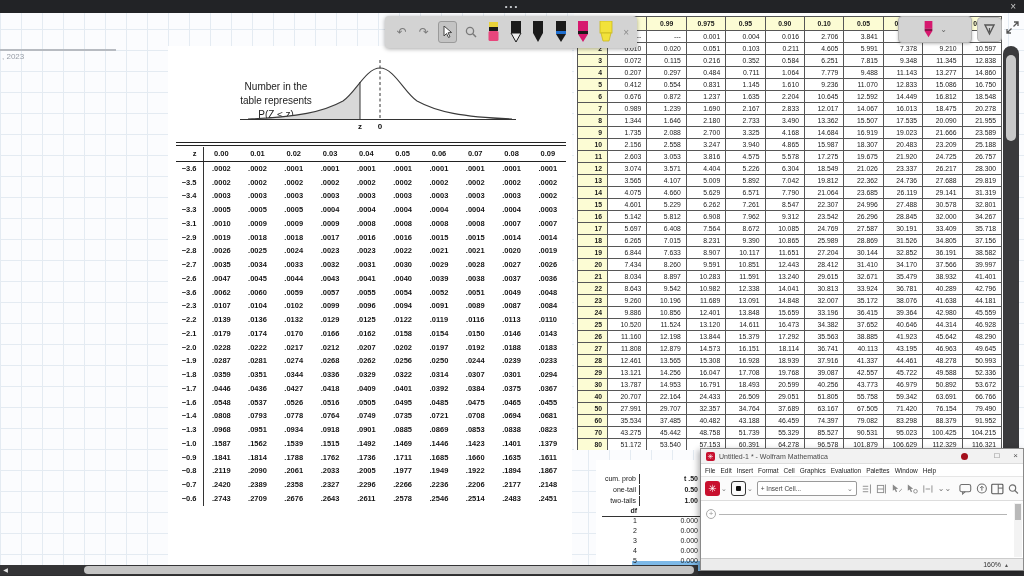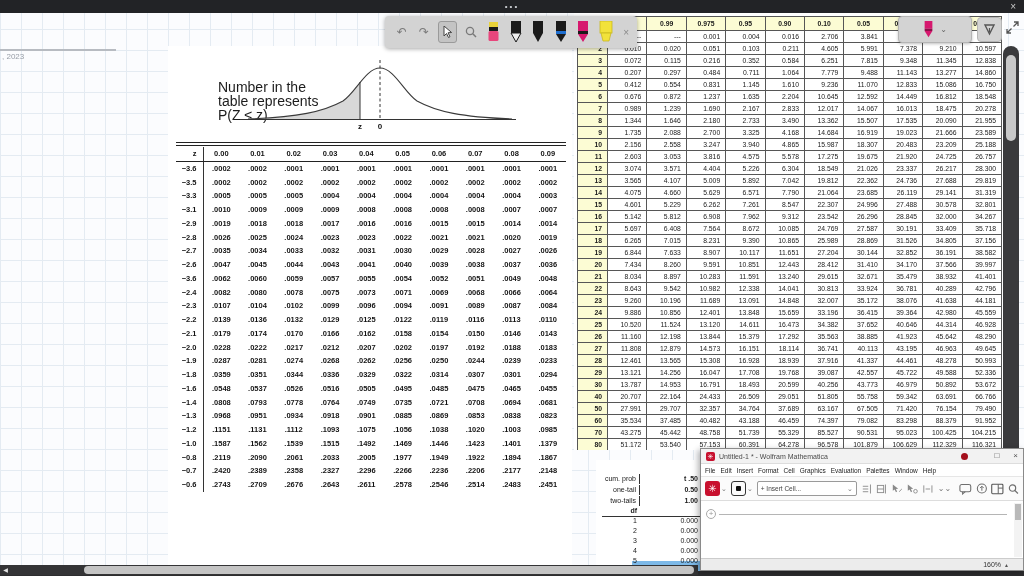--- a/index.html
+++ b/index.html
@@ -16,22 +16,22 @@
   .topbar .close{position:absolute;right:8px;top:0;color:#c9c9c9;font-size:10px;line-height:13px;cursor:default}
   
   .date-line{position:absolute;left:0;top:49px;width:116px;height:2px;background:#b7bbc1;z-index:1}
   .date-text{position:absolute;left:2px;top:52px;font-size:8px;color:#979da6;z-index:1}
   
   .page{position:absolute;background:#fff;overflow:hidden}
   .z-page{left:168px;top:46px;width:404px;height:530px;z-index:2}
   .chi-page{left:574px;top:13px;width:430px;height:437px;z-index:2}
   .t-page{left:596px;top:460px;width:240px;height:116px;z-index:2}
   
-  .curve-caption{position:absolute;left:50px;top:34px;width:116px;text-align:left;
-    font-size:14px;line-height:14px;color:#1c1c1c}
+  .curve-caption{position:absolute;left:50px;top:34px;width:116px;text-align:center;
+    font-size:10px;line-height:14px;color:#1c1c1c}
   .curve-svg{position:absolute;left:70px;top:10px}
   .axis-lab{position:absolute;top:76px;width:10px;text-align:center;font-size:8px;font-weight:bold;color:#111}
   
   .rule{position:absolute;left:8px;width:390px;height:1px;background:#222}
   .ztab{position:absolute;left:8px;top:101px;border-collapse:collapse;table-layout:fixed;width:390px}
   .ztab td,.ztab th{font-size:7.5px;font-weight:bold;color:#141414;height:13.75px;line-height:13.75px;
     text-align:center;padding:0;white-space:nowrap;overflow:hidden}
   .ztab thead th{height:14px;border-bottom:1px solid #222}
   .ztab .zc{width:27px;text-align:right;padding-right:6px;border-right:1px solid #333}
   .ztab td:not(.zc),.ztab th:not(.zc){width:36.3px}
@@ -172,20 +172,33 @@
             <td>.0002</td>
             <td>.0002</td>
             <td>.0002</td>
             <td>.0002</td>
             <td>.0002</td>
             <td>.0002</td>
             <td>.0002</td>
             <td>.0002</td>
           </tr>
           <tr>
+            <td class="zc">−3.4</td>
+            <td>.0003</td>
+            <td>.0003</td>
+            <td>.0003</td>
+            <td>.0003</td>
+            <td>.0003</td>
+            <td>.0003</td>
+            <td>.0003</td>
+            <td>.0003</td>
+            <td>.0003</td>
+            <td>.0002</td>
+          </tr>
+          <tr>
             <td class="zc">−3.3</td>
             <td>.0005</td>
             <td>.0005</td>
             <td>.0005</td>
             <td>.0004</td>
             <td>.0004</td>
             <td>.0004</td>
             <td>.0004</td>
             <td>.0004</td>
             <td>.0004</td>
@@ -263,33 +276,20 @@
             <td>.0059</td>
             <td>.0057</td>
             <td>.0055</td>
             <td>.0054</td>
             <td>.0052</td>
             <td>.0051</td>
             <td>.0049</td>
             <td>.0048</td>
           </tr>
           <tr>
-            <td class="zc">−2.4</td>
-            <td>.0082</td>
-            <td>.0080</td>
-            <td>.0078</td>
-            <td>.0075</td>
-            <td>.0073</td>
-            <td>.0071</td>
-            <td>.0069</td>
-            <td>.0068</td>
-            <td>.0066</td>
-            <td>.0064</td>
-          </tr>
-          <tr>
             <td class="zc">−2.3</td>
             <td>.0107</td>
             <td>.0104</td>
             <td>.0102</td>
             <td>.0099</td>
             <td>.0096</td>
             <td>.0094</td>
             <td>.0091</td>
             <td>.0089</td>
             <td>.0087</td>
@@ -354,20 +354,33 @@
             <td>.0344</td>
             <td>.0336</td>
             <td>.0329</td>
             <td>.0322</td>
             <td>.0314</td>
             <td>.0307</td>
             <td>.0301</td>
             <td>.0294</td>
           </tr>
           <tr>
+            <td class="zc">−1.7</td>
+            <td>.0446</td>
+            <td>.0436</td>
+            <td>.0427</td>
+            <td>.0418</td>
+            <td>.0409</td>
+            <td>.0401</td>
+            <td>.0392</td>
+            <td>.0384</td>
+            <td>.0375</td>
+            <td>.0367</td>
+          </tr>
+          <tr>
             <td class="zc">−1.6</td>
             <td>.0548</td>
             <td>.0537</td>
             <td>.0526</td>
             <td>.0516</td>
             <td>.0505</td>
             <td>.0495</td>
             <td>.0485</td>
             <td>.0475</td>
             <td>.0465</td>
@@ -393,44 +406,44 @@
             <td>.0934</td>
             <td>.0918</td>
             <td>.0901</td>
             <td>.0885</td>
             <td>.0869</td>
             <td>.0853</td>
             <td>.0838</td>
             <td>.0823</td>
           </tr>
           <tr>
-            <td class="zc">−1.2</td>
-            <td>.1151</td>
-            <td>.1131</td>
-            <td>.1112</td>
-            <td>.1093</td>
-            <td>.1075</td>
-            <td>.1056</td>
-            <td>.1038</td>
-            <td>.1020</td>
-            <td>.1003</td>
-            <td>.0985</td>
-          </tr>
-          <tr>
             <td class="zc">−1.0</td>
             <td>.1587</td>
             <td>.1562</td>
             <td>.1539</td>
             <td>.1515</td>
             <td>.1492</td>
             <td>.1469</td>
             <td>.1446</td>
             <td>.1423</td>
             <td>.1401</td>
             <td>.1379</td>
+          </tr>
+          <tr>
+            <td class="zc">−0.9</td>
+            <td>.1841</td>
+            <td>.1814</td>
+            <td>.1788</td>
+            <td>.1762</td>
+            <td>.1736</td>
+            <td>.1711</td>
+            <td>.1685</td>
+            <td>.1660</td>
+            <td>.1635</td>
+            <td>.1611</td>
           </tr>
           <tr>
             <td class="zc">−0.8</td>
             <td>.2119</td>
             <td>.2090</td>
             <td>.2061</td>
             <td>.2033</td>
             <td>.2005</td>
             <td>.1977</td>
             <td>.1949</td>

